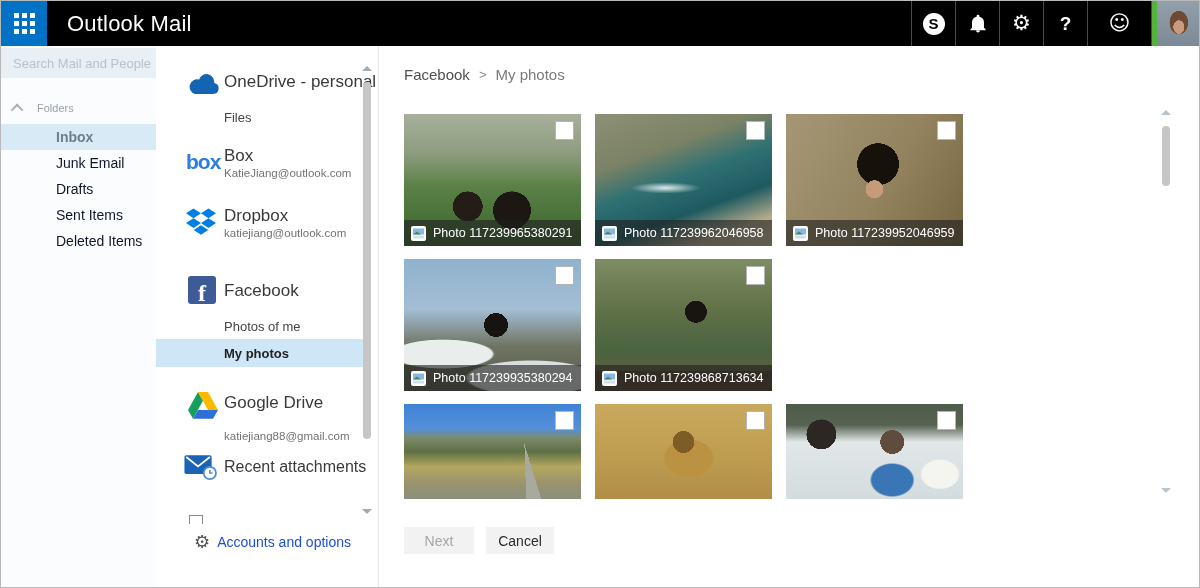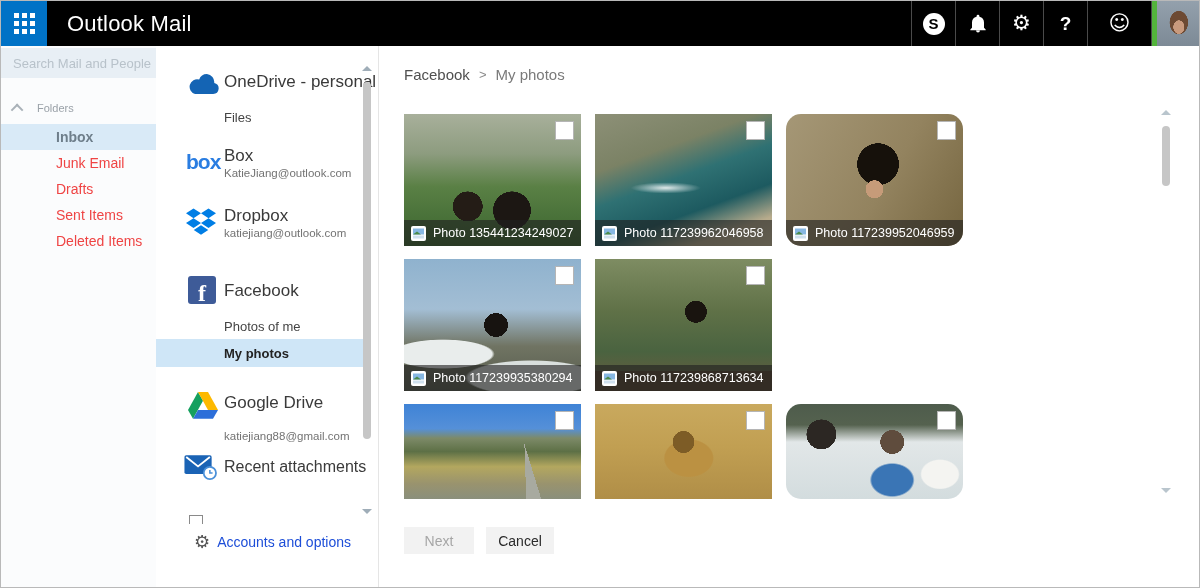--- a/index.html
+++ b/index.html
@@ -34,21 +34,21 @@
 
   
   .sidebar { position:absolute; left:0; top:45px; width:155px; height:543px; background:#fbfcfd; }
   .searchbox { margin-top:2px; width:155px; height:30px; background:#e8eff5; border:none; outline:none;
                padding-left:12px; font-size:13px; color:#8d99a3; font-family:"Liberation Sans",sans-serif; }
   .searchbox::placeholder { color:#b8c2ca; opacity:1; }
   .folders-hdr { margin:24px 0 10px 13px; display:flex; align-items:center; color:#9aa1a8;
                  font-size:11px; cursor:pointer; }
   .chev-up { width:9px; height:9px; border-left:2px solid #a9b1b8; border-top:2px solid #a9b1b8;
              transform:rotate(45deg) translateY(2px); margin-right:14px; }
-  .folder-row { height:26px; line-height:26px; padding-left:55px; font-size:14px; color:#ef4444; cursor:pointer; }
+  .folder-row { height:26px; line-height:26px; padding-left:55px; font-size:14px; color:#0f172a; cursor:pointer; }
   .folder-row.active { background:#d9eaf7; color:#6e7e8a; font-weight:bold; }
 
   
   .panel { position:absolute; left:155px; top:45px; width:223px; height:543px; background:#fff;
            border-right:1px solid #e5e5e5; z-index:10; }
   .src-label { position:absolute; left:68px; font-size:17px; color:#3a3a3a; cursor:pointer; }
   .src-sub { position:absolute; left:68px; font-size:13px; color:#444; cursor:pointer; }
   .src-email { position:absolute; left:68px; font-size:11.5px; color:#737373; }
   .sel-row { position:absolute; left:0; width:215px; height:28px; background:#cfe6f7; }
   .icon-abs { position:absolute; }
@@ -76,21 +76,21 @@
   .crumb-cur { color:#7a7a7a; }
 
   .photo { position:absolute; width:177px; height:132px; overflow:hidden; cursor:pointer; }
   .photo.cut { height:95px; }
   .cb { position:absolute; top:7px; right:7px; width:19px; height:19px; background:#fff;
         border:1px solid #b5b5b5; cursor:pointer; }
   .plabel { position:absolute; left:0; right:0; bottom:0; height:26px; background:rgba(32,32,32,.62);
             display:flex; align-items:center; color:#fff; font-size:12.5px; }
   .plabel svg { margin:0 7px 0 7px; flex:0 0 auto; }
 
-  .col0 { left:25px; } .col1 { left:216px; } .col2 { left:407px;border-radius:15px; }
+  .col0 { left:25px; } .col1 { left:216px; } .col2 { left:407px; }
   .row0 { top:68px; } .row1 { top:213px; } .row2 { top:358px; }
 
   
   .ph1{background:
     radial-gradient(circle 15px at 36% 70%,#241c16 99%,transparent 100%),
     radial-gradient(circle 19px at 61% 73%,#1c1713 99%,transparent 100%),
     linear-gradient(180deg,#a8b09b 0%,#8d9c7f 30%,#5a8045 55%,#39642e 100%);}
   .ph2{background:
     radial-gradient(ellipse 50px 8px at 40% 56%,rgba(255,255,255,.85),transparent 70%),
     linear-gradient(160deg,#8d9077 0%,#7b8265 30%,#2f7173 48%,#1d5a60 68%,#b7ab8c 85%,#cec29e 100%);}
@@ -258,21 +258,21 @@
 
     <div class="photo col0 row0 ph1">
       <div class="cb"></div>
       <div class="plabel">
         <svg width="15" height="15" viewBox="0 0 15 15">
             <rect width="15" height="15" rx="2" fill="#fff"></rect>
             <rect x="2" y="2.5" width="11" height="6" fill="#87b7e2"></rect>
             <polygon points="2,8.5 6,5.5 10,8.5" fill="#4a8a4a"></polygon>
             <rect x="2" y="9.5" width="11" height="3" fill="#cfe0ee"></rect>
           </svg>
-        <span>Photo 135441234249027</span>
+        <span>Photo 117239965380291</span>
       </div>
     </div>
     <div class="photo col1 row0 ph2">
       <div class="cb"></div>
       <div class="plabel">
         <svg width="15" height="15" viewBox="0 0 15 15">
             <rect width="15" height="15" rx="2" fill="#fff"></rect>
             <rect x="2" y="2.5" width="11" height="6" fill="#87b7e2"></rect>
             <polygon points="2,8.5 6,5.5 10,8.5" fill="#4a8a4a"></polygon>
             <rect x="2" y="9.5" width="11" height="3" fill="#cfe0ee"></rect>

